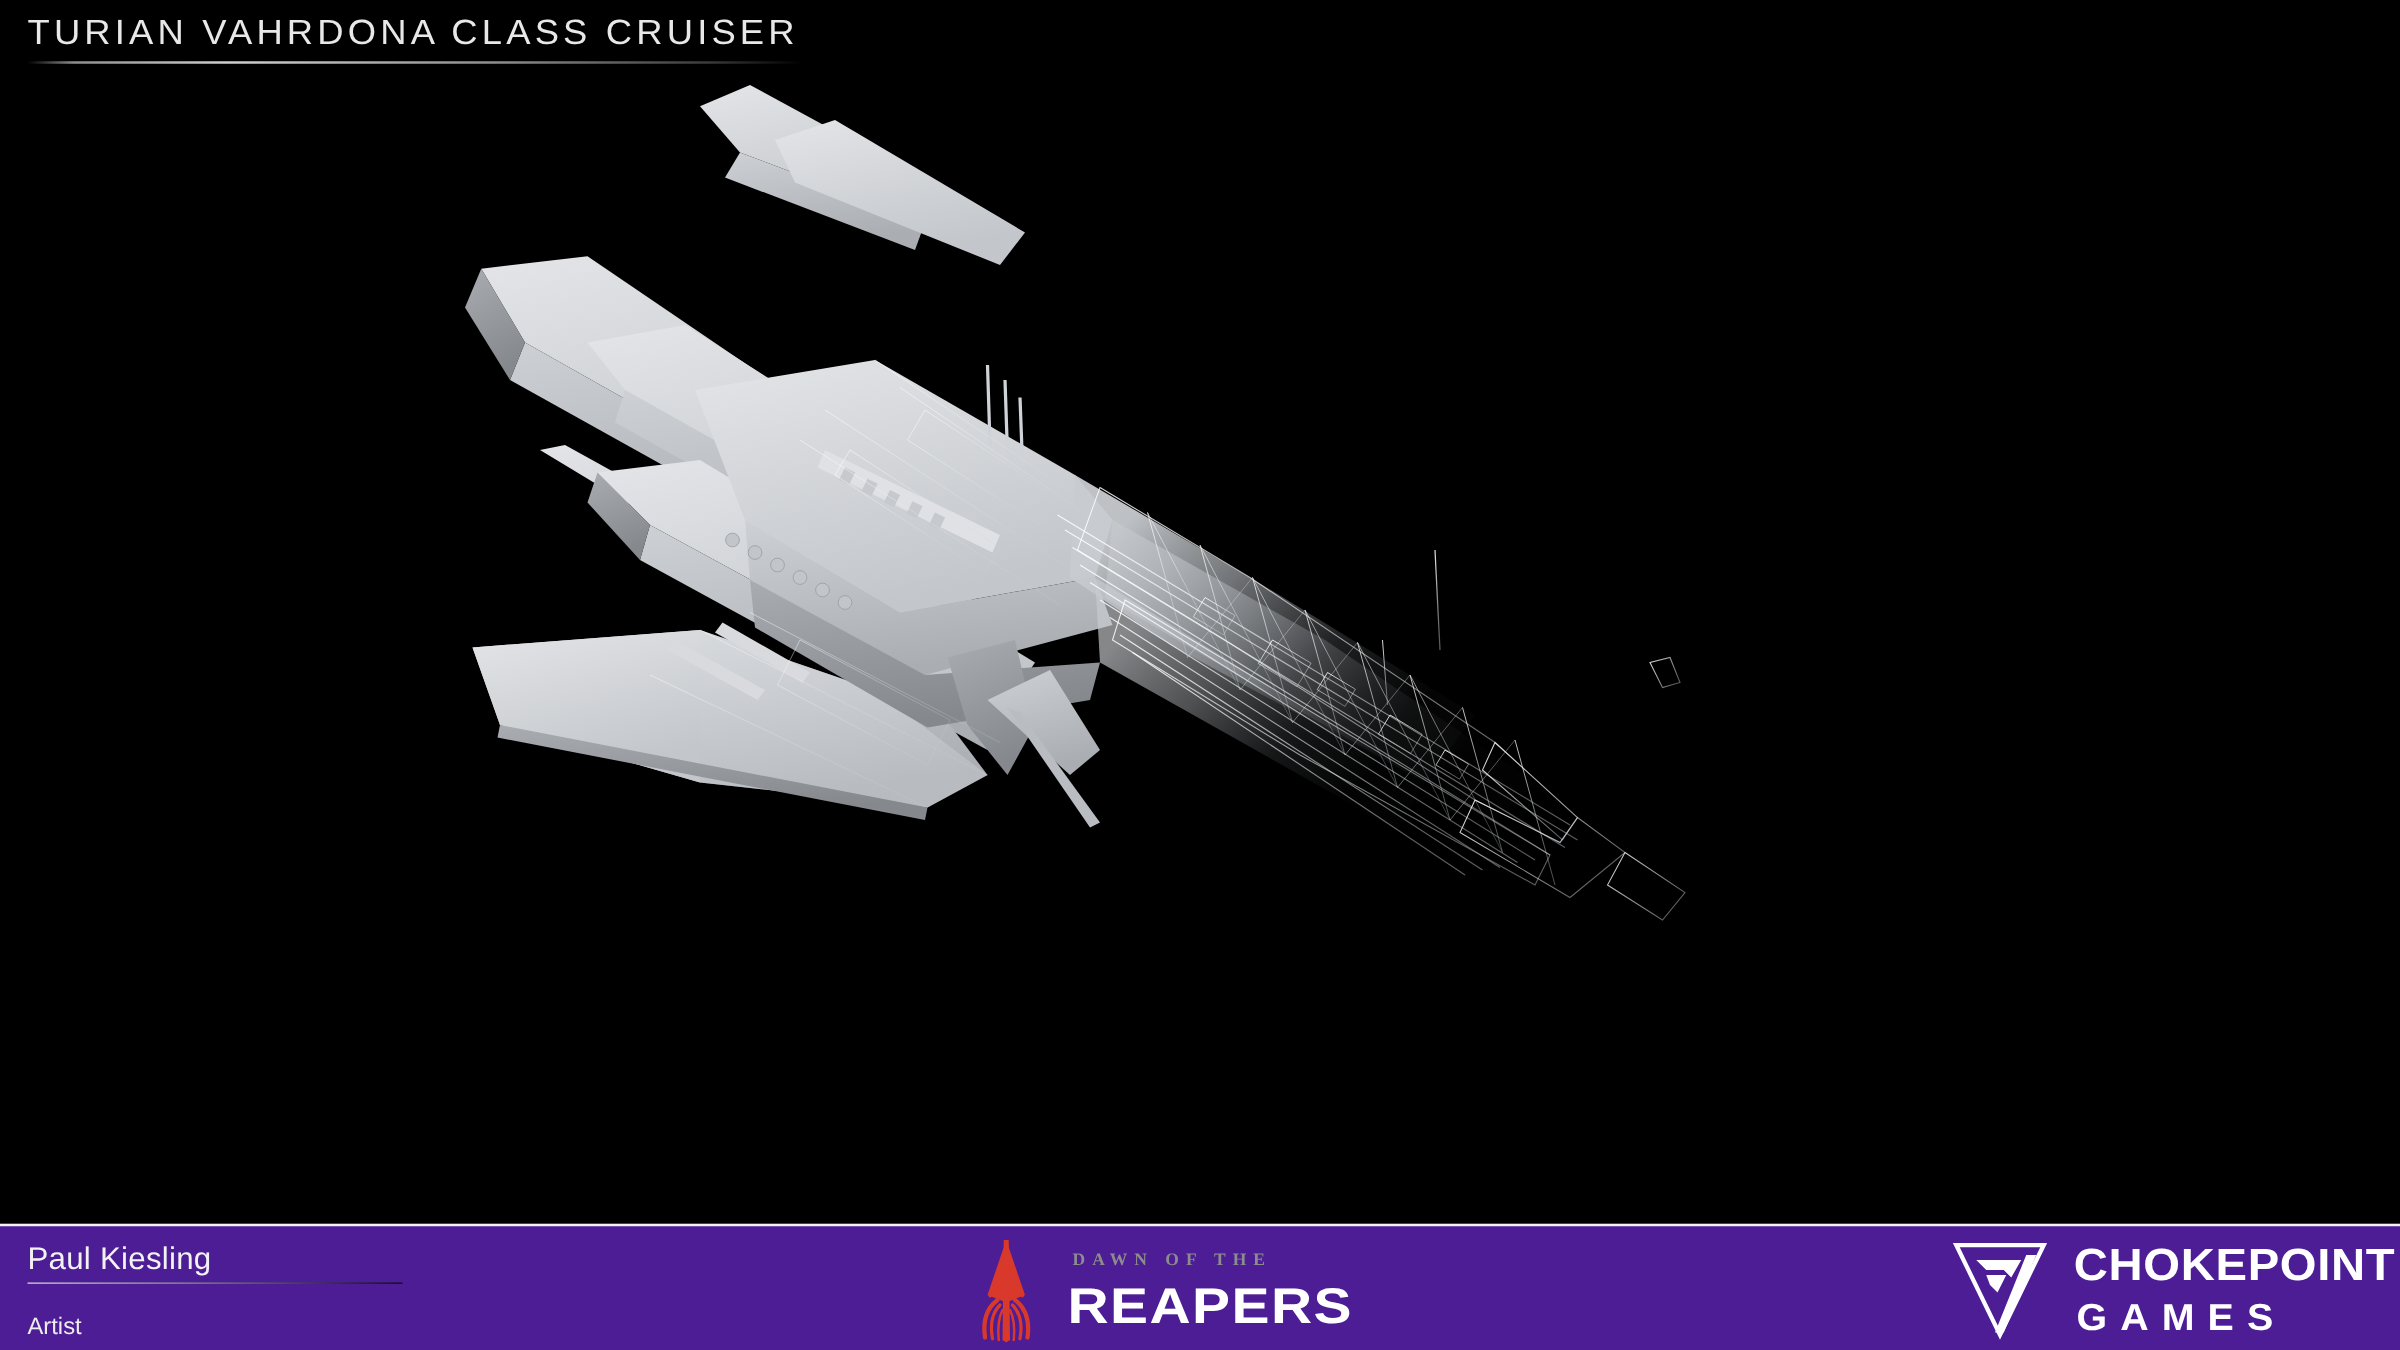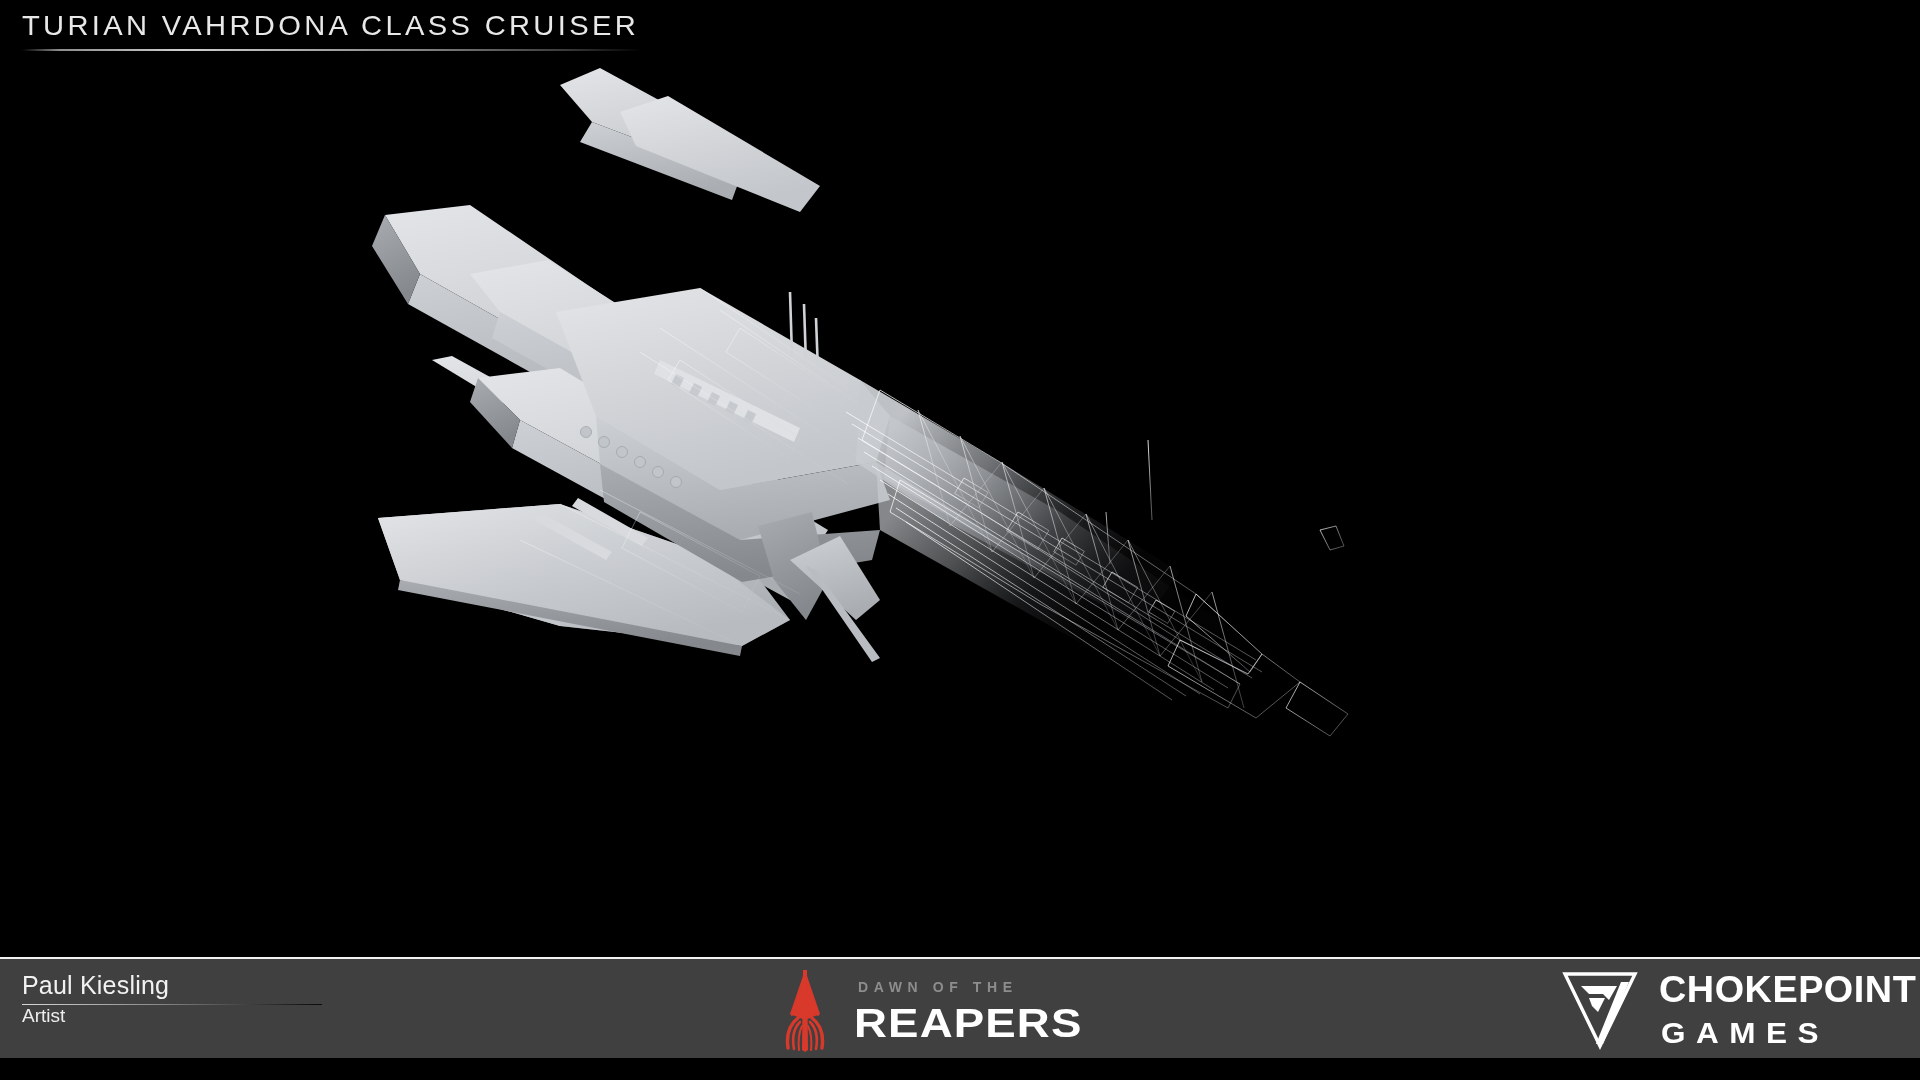--- a/index.html
+++ b/index.html
@@ -22,38 +22,38 @@
     margin-top:7px; height:2px; width:620px;
     background:linear-gradient(to right,#000 0%,#8e8e8e 6%,#cfcfcf 26%,#8a8a8a 62%,#3a3a3a 88%,#000 100%);
   }
 
   
   #render-stage { position:absolute; left:0; top:60px; width:1920px; height:920px; overflow:hidden; }
   #ship { position:absolute; left:0; top:0; width:1920px; height:920px; }
 
   
   #footer {
-    position:absolute; left:0; top:957px; width:1920px; height:101px;
-    background:#404040; border-top:2px solid #f2f2f2;
+    position:absolute; left:0; top:979px; width:1920px; height:101px;
+    background:#4c1d95; border-top:2px solid #f2f2f2;
   }
   #credit { position:absolute; left:22px; top:12px; width:330px; }
   #credit-name { font-size:25px; color:#f2f2f2; font-weight:400; letter-spacing:.2px; }
   #credit-rule {
     margin-top:4px; height:1px; width:300px;
     background:linear-gradient(to right,#d8d8d8 0%,#8a8a8a 45%,#2a2a2a 85%,#0a0a0a 100%);
   }
-  #credit-role { margin-top:0; font-size:19px; color:#ededed; font-weight:400; }
+  #credit-role { margin-top:24px; font-size:19px; color:#ededed; font-weight:400; }
 
   #game-logo { position:absolute; left:772px; top:8px; height:86px; display:flex; align-items:center; gap:16px; }
   #reaper-mark { width:66px; height:84px; flex:none; }
   #game-words { display:flex; flex-direction:column; justify-content:center; padding-top:2px; }
   #game-tagline {
     font-size:14px; letter-spacing:5.6px; color:#8d8d8d;
     font-weight:700; line-height:1; padding-left:4px;
-    font-family:Liberation Sans, sans-serif;
+    font-family:Liberation Serif, serif;
   }
   #game-name {
     font-size:40px; letter-spacing:1px; color:#ffffff; font-weight:700;
     line-height:1; margin-top:9px; transform:scaleX(1.14); transform-origin:left center;
     font-family:"Liberation Sans", sans-serif;
   }
 
   #studio-logo { position:absolute; right:16px; top:6px; height:90px; display:flex; align-items:center; gap:18px; }
   #studio-mark { width:82px; height:84px; flex:none; }
   #studio-words { display:flex; flex-direction:column; justify-content:center; }

